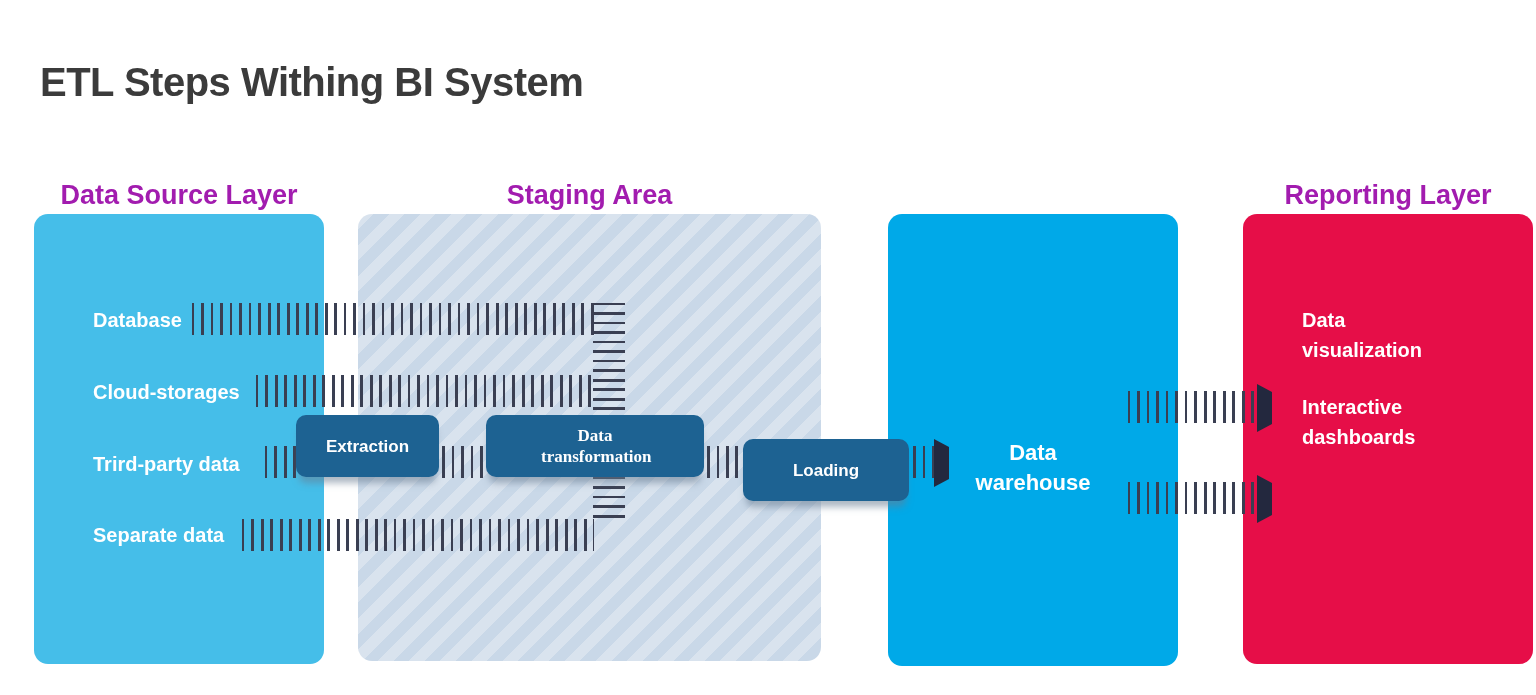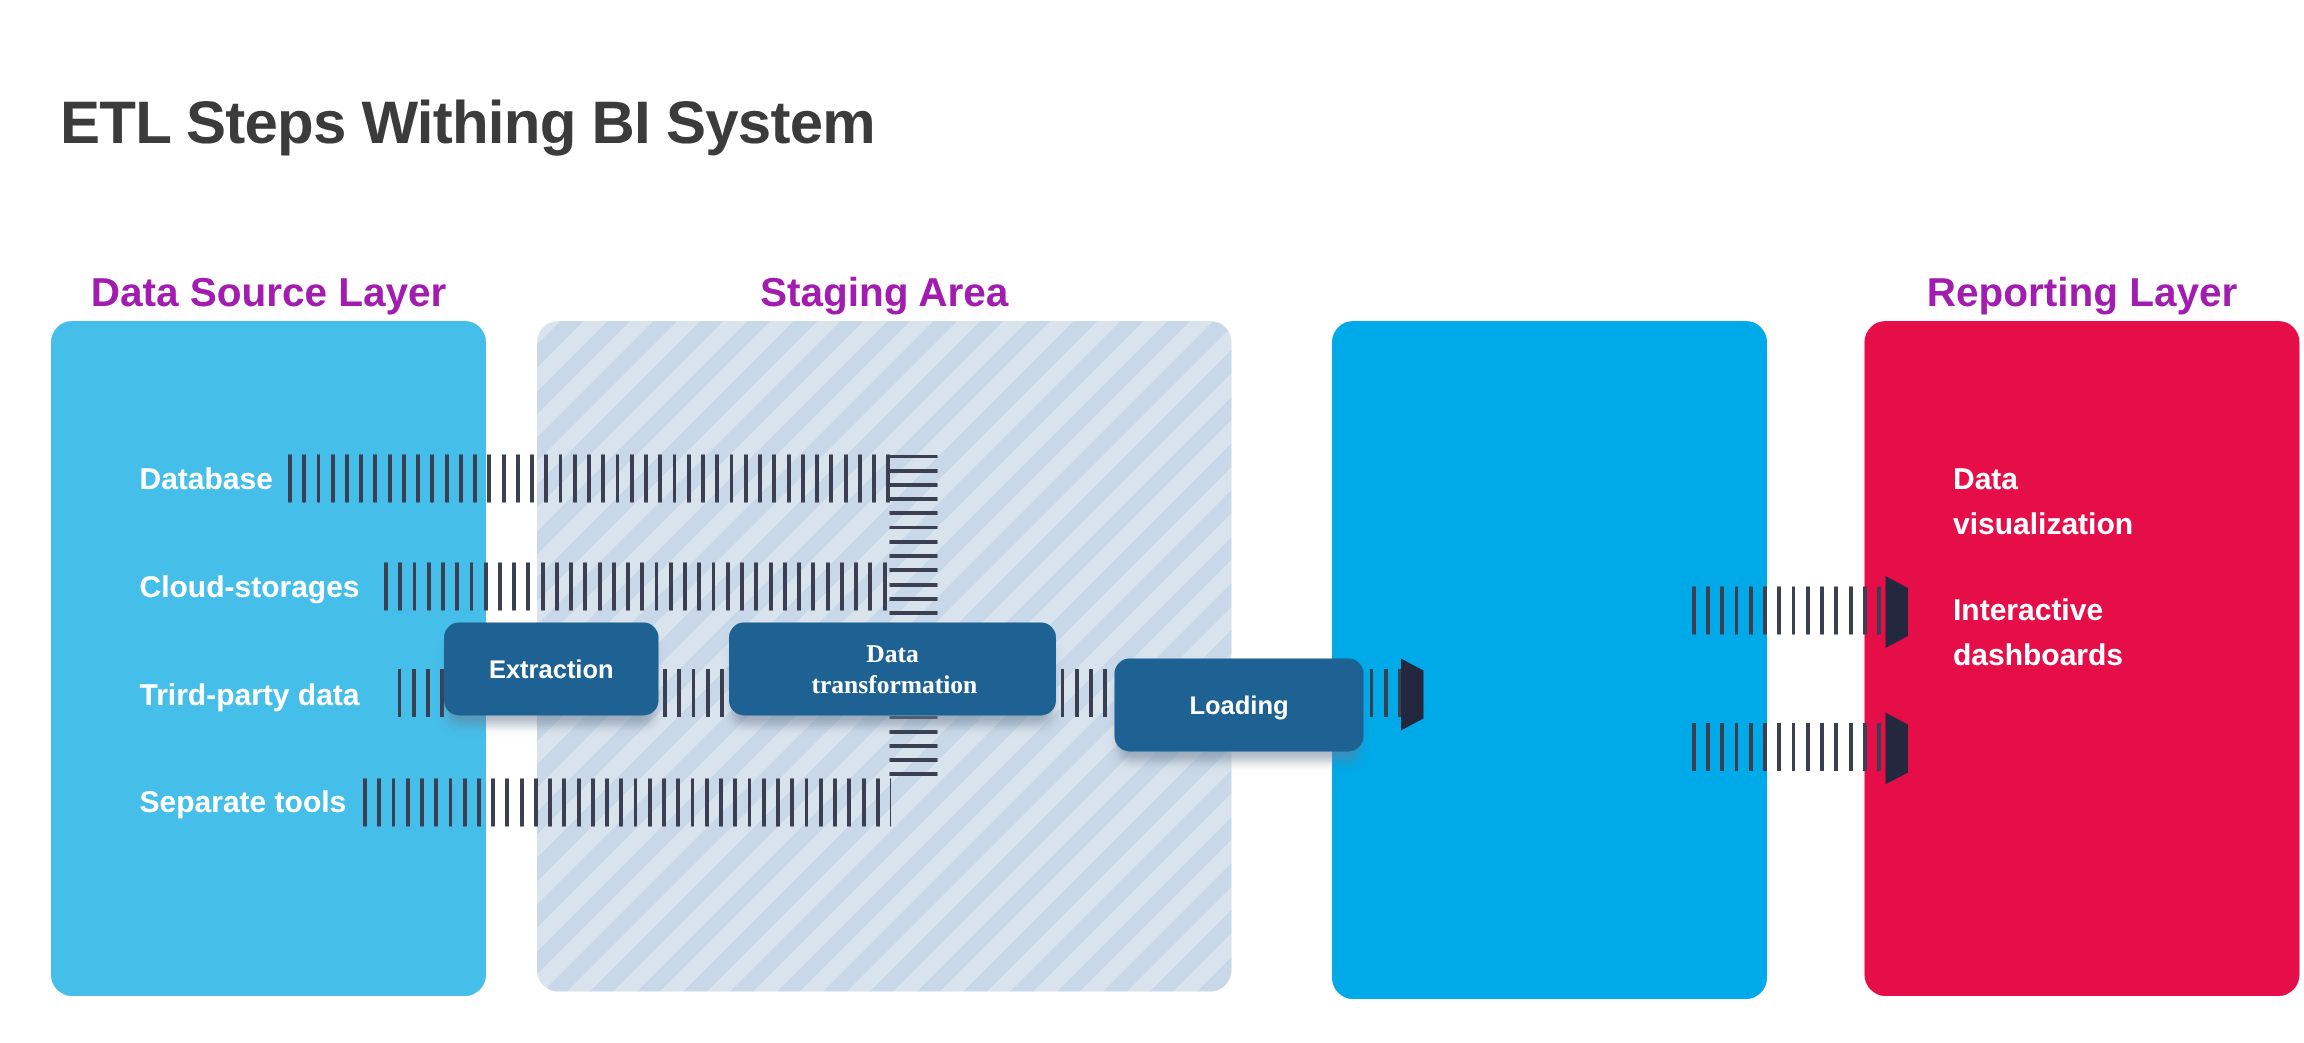--- a/index.html
+++ b/index.html
@@ -107,22 +107,25 @@
   <div id="hdr-reporting" class="col-header">Reporting Layer</div>
 
   <div id="box-source" class="layer-box"></div>
   <div id="box-staging" class="layer-box"></div>
   <div id="box-warehouse" class="layer-box"></div>
   <div id="box-reporting" class="layer-box"></div>
 
   <div id="src-0" class="src-item">Database</div>
   <div id="src-1" class="src-item">Cloud-storages</div>
   <div id="src-2" class="src-item">Trird-party data</div>
-  <div id="src-3" class="src-item">Separate tools</div>
+  <div id="src-3" class="src-item">Separate data</div>
 
+  <div id="wh-label">
+    <span>Data warehouse</span>
+  </div>
 
   <div id="rep-0" class="rep-item">Data visualization</div>
   <div id="rep-1" class="rep-item">Interactive dashboards</div>
 
   <div id="c-db-h" class="h-dots"></div>
   <div id="c-cloud-h" class="h-dots"></div>
   <div id="c-third-h" class="h-dots"></div>
   <div id="c-sep-h" class="h-dots"></div>
   <div id="c-v-top" class="v-dots"></div>
   <div id="c-v-bottom" class="v-dots"></div>

